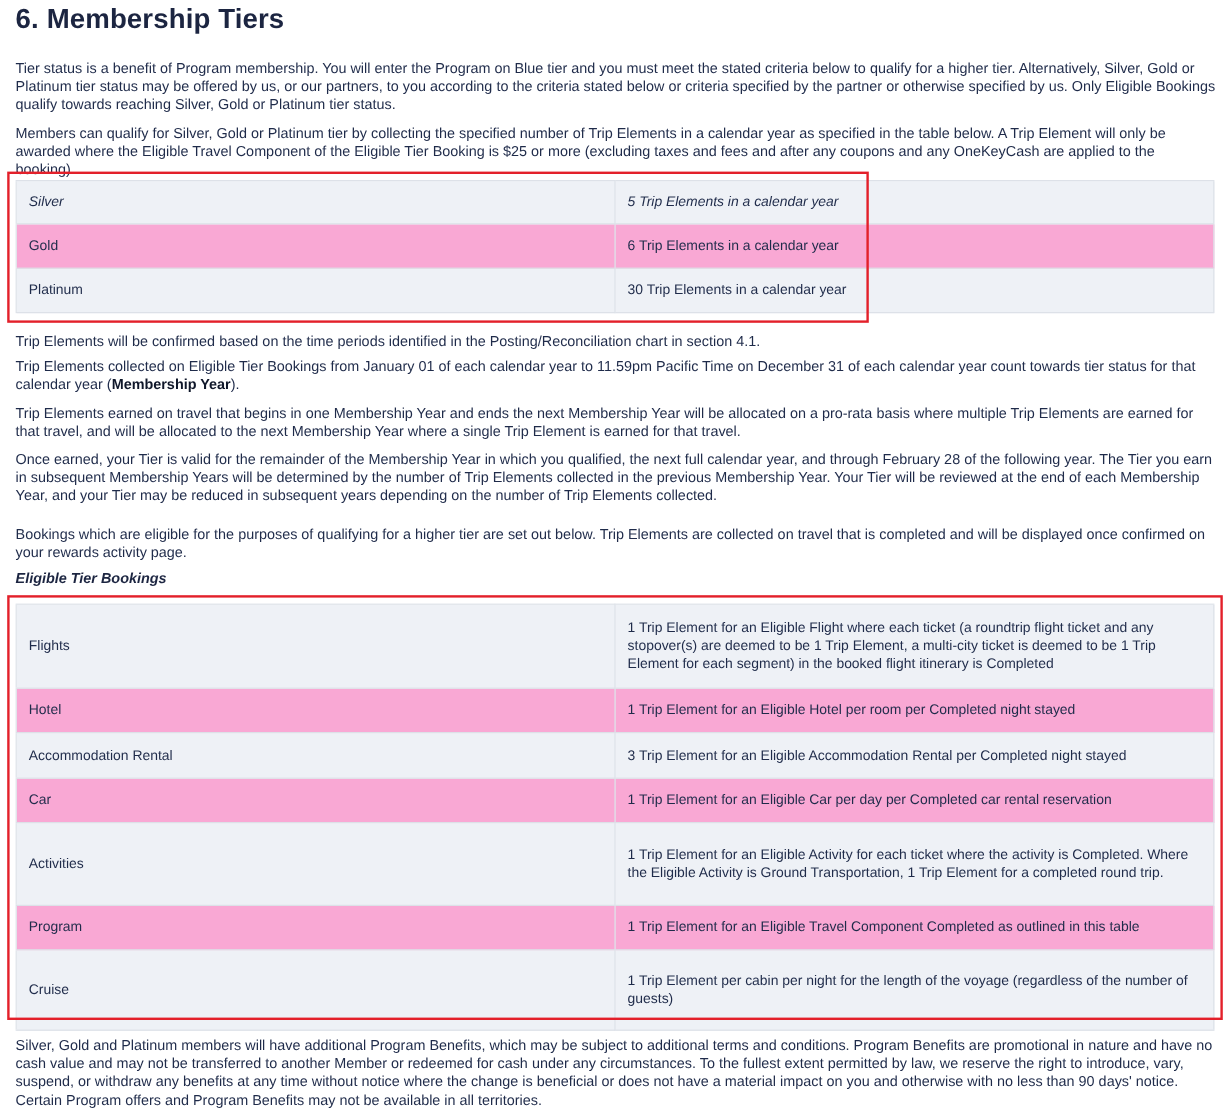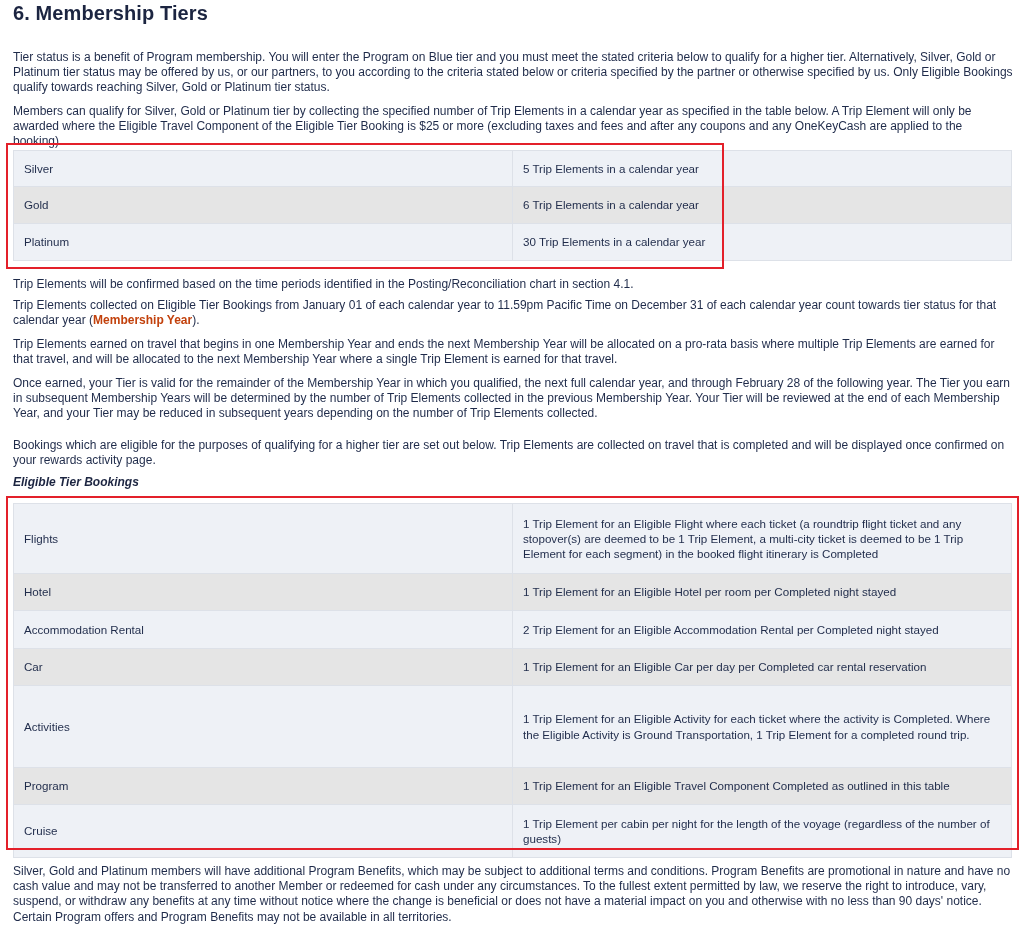--- a/index.html
+++ b/index.html
@@ -4,60 +4,60 @@
 <style>
   * { box-sizing: border-box; margin: 0; padding: 0; }
   html, body { width: 1024px; height: 932px; background: #ffffff; overflow: hidden; }
   body {
     font-family: "Liberation Sans", "DejaVu Sans", sans-serif;
     color: #1f2b4a;
     position: relative;
   }
   h1 {
     position: absolute; left: 13px; top: 2px;
-    font-size: 20px; font-weight: bold; color: #1c2541;
+    font-size: 23px; font-weight: bold; color: #1c2541;
     letter-spacing: 0.1px;
   }
   .para {
     position: absolute; left: 13px; width: 1000px;
     font-size: 12px; line-height: 15.2px; color: #1f2b4a;
   }
-  .para b { font-weight: bold; color: #c2410c; }
+  .para b { font-weight: bold; color: #0f172a; }
   .subhead {
     position: absolute; left: 13px;
     font-size: 12px; font-weight: bold; color: #1c2541; font-style: italic;
   }
   table.tbl {
     position: absolute; left: 13px; width: 999px;
     border-collapse: collapse; font-size: 11.6px; color: #1f2b4a;
     border: 1px solid #dde1e8;
   }
   table.tbl td {
     border-top: 1px solid #dde1e8; border-bottom: 1px solid #dde1e8;
     padding: 0 10px; vertical-align: middle; line-height: 15.2px;
   }
   table.tbl td.c1 { width: 499px; border-right: 1px solid #dde1e8; }
   table.tbl tr.shade td { background: #eef1f6; }
-  table.tbl tr.plain td { background: #e5e5e5; }
+  table.tbl tr.plain td { background: #f9a8d4; }
   .redbox {
     position: absolute; border: 2px solid #e3202a; pointer-events: none;
   }
 </style>
 </head>
 <body>
 
 <h1>6. Membership Tiers</h1>
 
 <p class="para" style="top:50px;">Tier status is a benefit of Program membership. You will enter the Program on Blue tier and you must meet the stated criteria below to qualify for a higher tier. Alternatively, Silver, Gold or Platinum tier status may be offered by us, or our partners, to you according to the criteria stated below or criteria specified by the partner or otherwise specified by us. Only Eligible Bookings qualify towards reaching Silver, Gold or Platinum tier status.</p>
 
 <p class="para" style="top:104px;">Members can qualify for Silver, Gold or Platinum tier by collecting the specified number of Trip Elements in a calendar year as specified in the table below. A Trip Element will only be awarded where the Eligible Travel Component of the Eligible Tier Booking is $25 or more (excluding taxes and fees and after any coupons and any OneKeyCash are applied to the booking).</p>
 
 <table class="tbl" style="top:150px;">
   <tbody>
-      <tr class="shade" style="height:36px;">
+      <tr class="shade" style="height:36px;font-style:italic;">
     <td class="c1">Silver</td>
     <td>5 Trip Elements in a calendar year</td>
   </tr>
   <tr class="plain" style="height:37px;">
     <td class="c1">Gold</td>
     <td>6 Trip Elements in a calendar year</td>
   </tr>
   <tr class="shade" style="height:37px;">
     <td class="c1">Platinum</td>
     <td>30 Trip Elements in a calendar year</td>
@@ -83,35 +83,35 @@
       <tr class="shade" style="height:70px;">
     <td class="c1">Flights</td>
     <td>1 Trip Element for an Eligible Flight where each ticket (a roundtrip flight ticket and any stopover(s) are deemed to be 1 Trip Element, a multi-city ticket is deemed to be 1 Trip Element for each segment) in the booked flight itinerary is Completed</td>
   </tr>
   <tr class="plain" style="height:37px;margin-top:20px;">
     <td class="c1">Hotel</td>
     <td>1 Trip Element for an Eligible Hotel per room per Completed night stayed</td>
   </tr>
   <tr class="shade" style="height:38px;margin-top:24px;">
     <td class="c1">Accommodation Rental</td>
-    <td>2 Trip Element for an Eligible Accommodation Rental per Completed night stayed</td>
+    <td>3 Trip Element for an Eligible Accommodation Rental per Completed night stayed</td>
   </tr>
   <tr class="plain" style="height:37px;">
     <td class="c1">Car</td>
     <td>1 Trip Element for an Eligible Car per day per Completed car rental reservation</td>
   </tr>
-  <tr class="shade" style="height:82px;">
+  <tr class="shade" style="height:69px;">
     <td class="c1">Activities</td>
     <td>1 Trip Element for an Eligible Activity for each ticket where the activity is Completed. Where the Eligible Activity is Ground Transportation, 1 Trip Element for a completed round trip.</td>
   </tr>
   <tr class="plain" style="height:37px;">
     <td class="c1">Program</td>
     <td>1 Trip Element for an Eligible Travel Component Completed as outlined in this table</td>
   </tr>
-  <tr class="shade" style="height:53px;">
+  <tr class="shade" style="height:67px;">
     <td class="c1">Cruise</td>
     <td>1 Trip Element per cabin per night for the length of the voyage (regardless of the number of guests)</td>
   </tr>
 </tbody>
   </table>
 <div class="redbox" style="left:6px; top:496px; width:1013px; height:354px;"></div>
 
 <p class="para" style="top:864px;">Silver, Gold and Platinum members will have additional Program Benefits, which may be subject to additional terms and conditions. Program Benefits are promotional in nature and have no cash value and may not be transferred to another Member or redeemed for cash under any circumstances. To the fullest extent permitted by law, we reserve the right to introduce, vary, suspend, or withdraw any benefits at any time without notice where the change is beneficial or does not have a material impact on you and otherwise with no less than 90 days' notice. Certain Program offers and Program Benefits may not be available in all territories.</p>
 
 </body></html>

